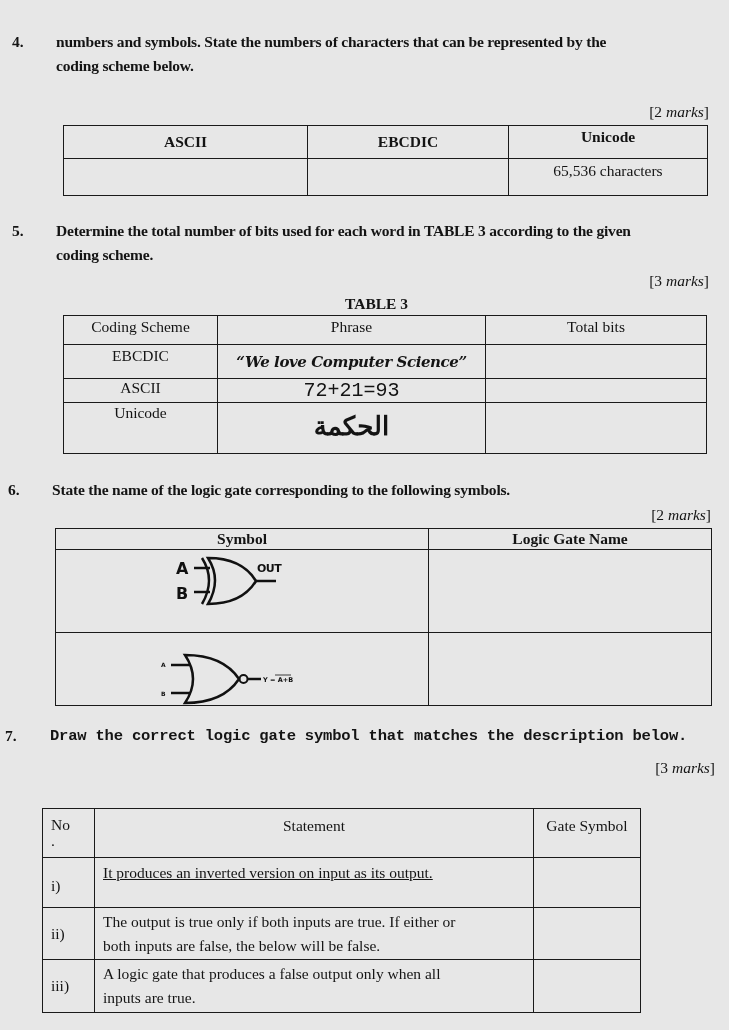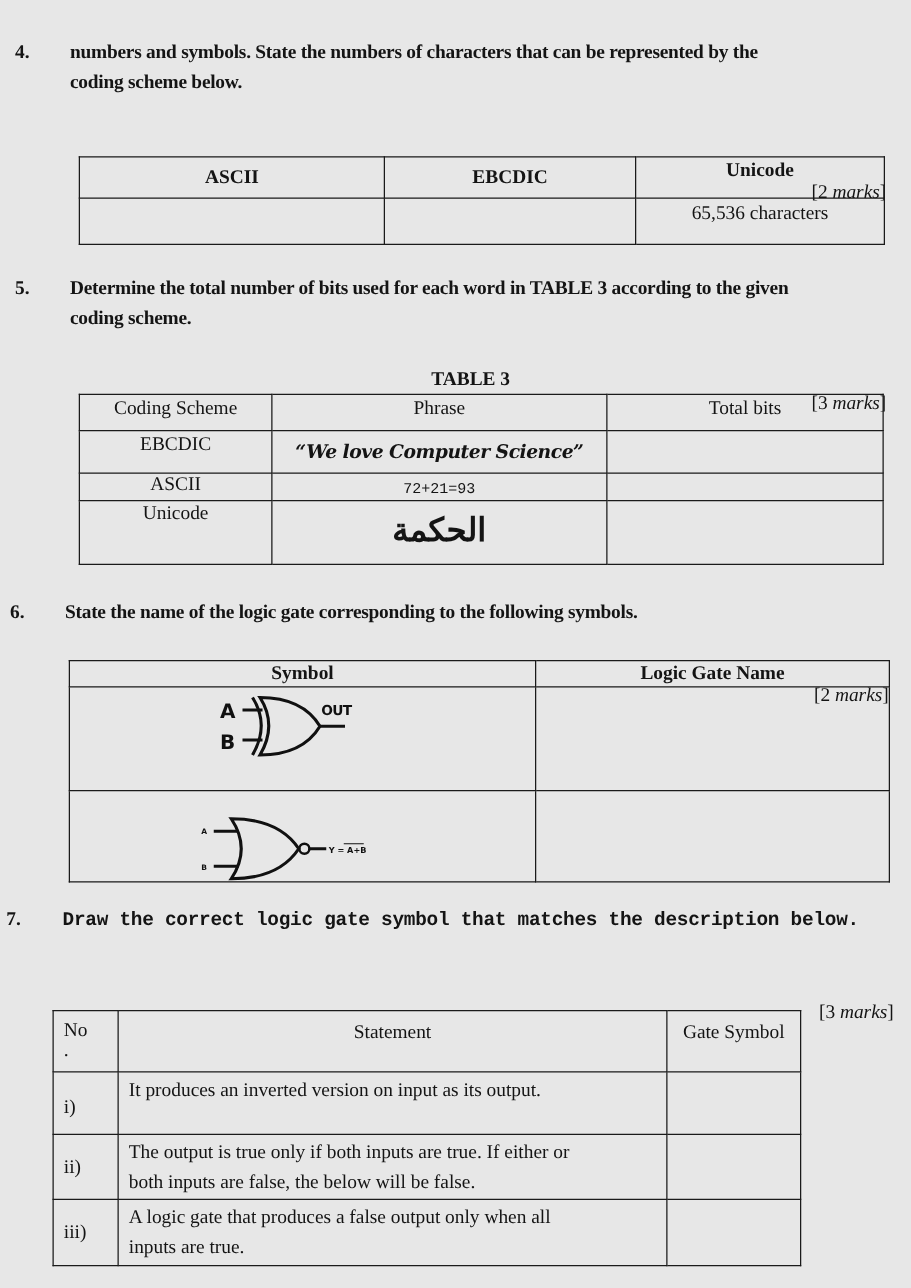--- a/index.html
+++ b/index.html
@@ -5,31 +5,31 @@
   html, body { margin: 0; padding: 0; }
   body {
     width: 729px; height: 1030px; overflow: hidden;
     background: #e7e7e7; color: #141414;
     font-family: "Liberation Serif", serif;
     position: relative;
   }
   .abs { position: absolute; }
   .qnum { font-weight: bold; font-size: 15.5px; }
   .qtext { font-weight: bold; font-size: 15.5px; line-height: 24px; letter-spacing: -0.2px; }
-  .marks { font-size: 15.5px; margin-top: 42px; }
+  .marks { font-size: 15.5px; }
   .marks i { font-style: italic; }
   table { border-collapse: collapse; position: absolute; }
   td, th {
     border: 1.5px solid #1a1a1a; padding: 0; vertical-align: top;
     font-size: 15.5px; font-weight: normal;
   }
   th.b { font-weight: bold; }
   .center { text-align: center; }
   .cursive { font-family: "DejaVu Serif", serif; font-style: italic; font-weight: bold; font-size: 15px; letter-spacing: -0.4px; }
-  .mono { font-family: "Liberation Mono", monospace; font-size: 12px; }
+  .mono { font-family: "Liberation Mono", monospace; font-size: 20px; }
   .arabic { font-family: Liberation Sans, sans-serif; font-weight: bold; font-size: 26px; direction: rtl; }
   .cell-text { display: block; }
   .gate-svg { display: block; margin: 0 auto; }
 </style>
 </head>
 <body>
 
 <div class="abs qnum" style="left:12px; top:33px;">4.</div>
 <div class="abs qtext" style="left:56px; top:30px; width:660px;">
   <div>numbers and symbols. State the numbers of characters that can be represented by the</div>
@@ -143,21 +143,21 @@
 
 <table style="left:42px; top:808px; width:599px;">
   <tbody>
       <tr style="height:49px;">
     <th style="width:43px; text-align:left; padding-left:8px; padding-top:8px; line-height:16px;"><span>No</span><br><span>.</span></th>
     <th class="center" style="width:438px; padding-top:8px;">Statement</th>
     <th class="center" style="padding-top:8px;">Gate Symbol</th>
   </tr>
   <tr style="height:50px;">
     <td style="padding-left:8px; vertical-align:middle; padding-top:6px;">i)</td>
-    <td style="padding-left:8px; padding-top:4px; line-height:22px;">
+    <td style="padding-left:8px; padding-top:4px; line-height:22px;text-decoration:underline;">
       <span class="cell-text">It produces an inverted version on input as its output.</span>
     </td>
     <td></td>
   </tr>
   <tr style="height:52px;margin-top:20px;">
     <td style="padding-left:8px; vertical-align:middle;">ii)</td>
     <td style="padding-left:8px; padding-top:2px; line-height:24px;">
       <span class="cell-text">The output is true only if both inputs are true. If either or</span>
       <span class="cell-text">both inputs are false, the below will be false.</span>
     </td>

